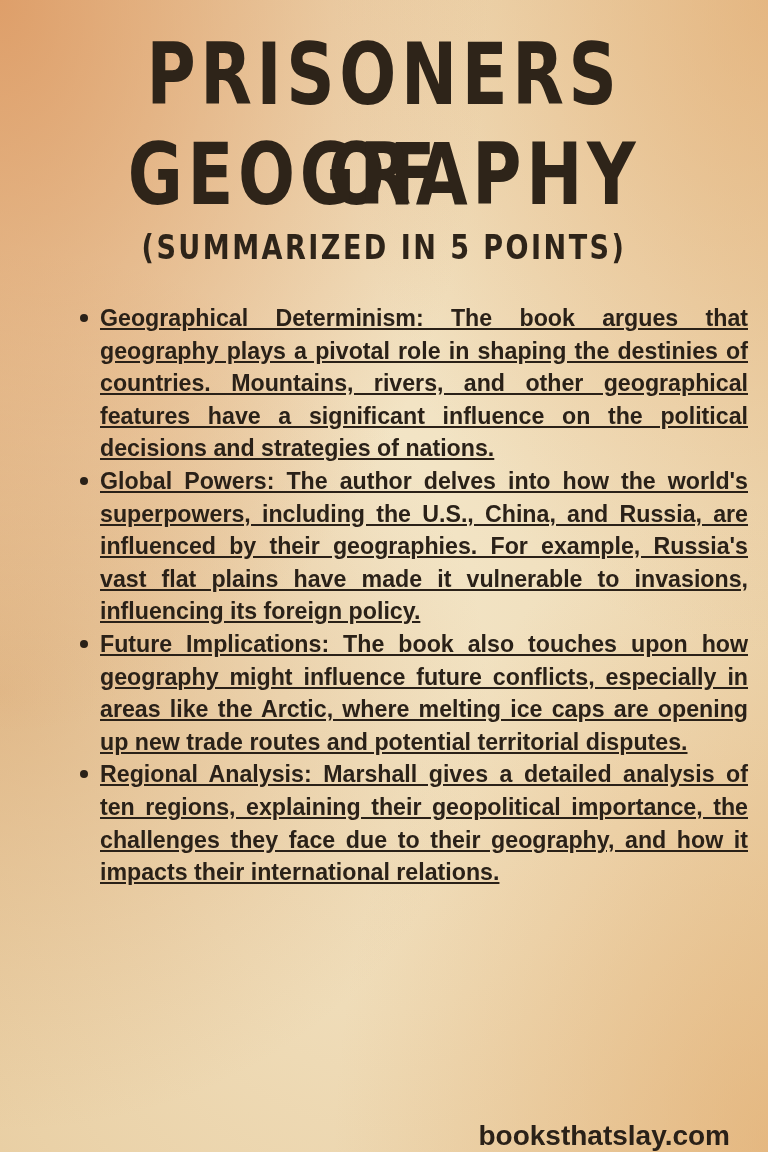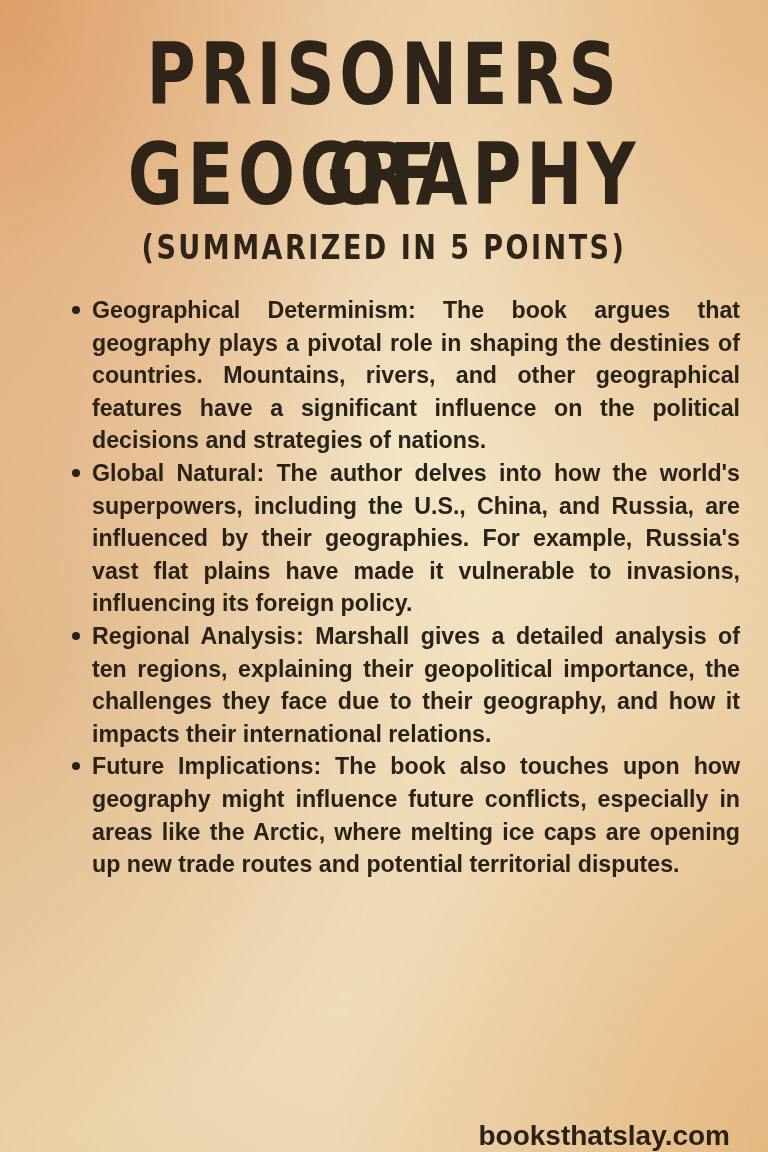--- a/index.html
+++ b/index.html
@@ -22,23 +22,23 @@
   .t1 { top: 24px; font-size: 86px; line-height: 100px; }
   .t2 { top: 124px; font-size: 86px; line-height: 100px; }
   .sub {
     position: absolute; left: 0; width: 768px; text-align: center; top: 224px;
     font-family: "DejaVu Sans", sans-serif; font-weight: bold;
     font-size: 33px; line-height: 48px; letter-spacing: 3px; color: #2e2419;
     transform: scaleX(0.82); transform-origin: center;
   }
   .points {
     position: absolute; left: 60px; top: 286px; width: 672px;
-    margin: 8px; padding: 0; list-style: none;
+    margin: 16px; padding: 0; list-style: none;
     font-family: "Liberation Sans", sans-serif; font-weight: bold;
-    font-size: 23.2px; line-height: 32.6px; color: #2a2118;
+    font-size: 23.2px; line-height: 32.6px; color: #2a2118; text-decoration: underline;
   }
   .points li {
     position: relative; padding-left: 24px;
     text-align: justify; text-align-last: left;
   }
   .bullet {
     position: absolute; left: 4px; top: 12px; width: 8px; height: 8px;
     border-radius: 50%; background: #2a2118;
   }
   .footer {
@@ -54,25 +54,25 @@
 <div class="title t2">GEOGRAPHY</div>
 <div class="sub">(SUMMARIZED IN 5 POINTS)</div>
 
 <ul class="points">
   <li>
     <span class="bullet"></span>
     <span>Geographical Determinism: The book argues that geography plays a pivotal role in shaping the destinies of countries. Mountains, rivers, and other geographical features have a significant influence on the political decisions and strategies of nations.</span>
   </li>
   <li>
     <span class="bullet"></span>
-    <span>Global Natural: The author delves into how the world's superpowers, including the U.S., China, and Russia, are influenced by their geographies. For example, Russia's vast flat plains have made it vulnerable to invasions, influencing its foreign policy.</span>
+    <span>Global Powers: The author delves into how the world's superpowers, including the U.S., China, and Russia, are influenced by their geographies. For example, Russia's vast flat plains have made it vulnerable to invasions, influencing its foreign policy.</span>
+  </li>
+  <li>
+    <span class="bullet"></span>
+    <span>Future Implications: The book also touches upon how geography might influence future conflicts, especially in areas like the Arctic, where melting ice caps are opening up new trade routes and potential territorial disputes.</span>
   </li>
   <li>
     <span class="bullet"></span>
     <span>Regional Analysis: Marshall gives a detailed analysis of ten regions, explaining their geopolitical importance, the challenges they face due to their geography, and how it impacts their international relations.</span>
-  </li>
-  <li>
-    <span class="bullet"></span>
-    <span>Future Implications: The book also touches upon how geography might influence future conflicts, especially in areas like the Arctic, where melting ice caps are opening up new trade routes and potential territorial disputes.</span>
   </li>
 </ul>
 
 <div class="footer">booksthatslay.com</div>
 
 </body></html>

